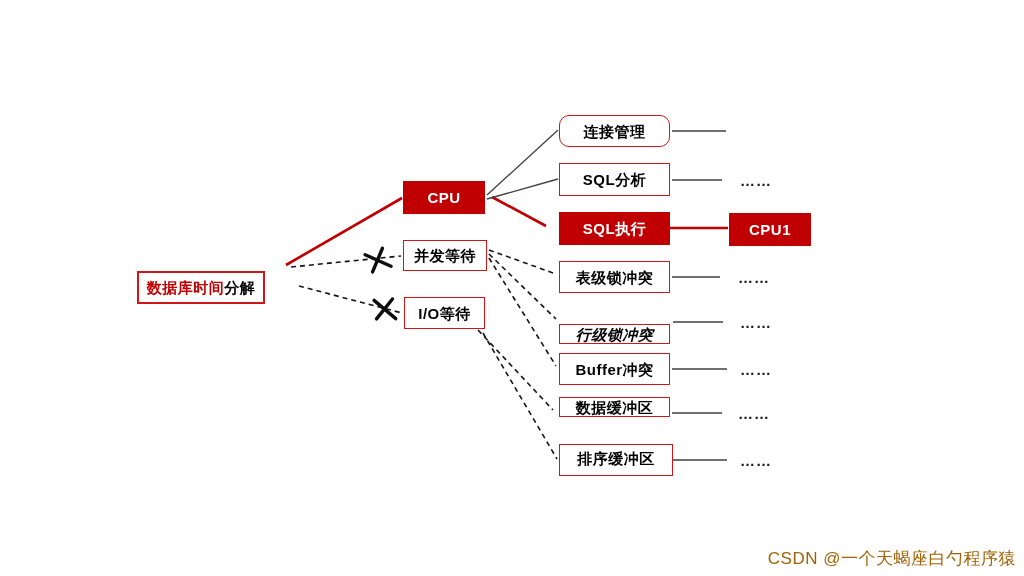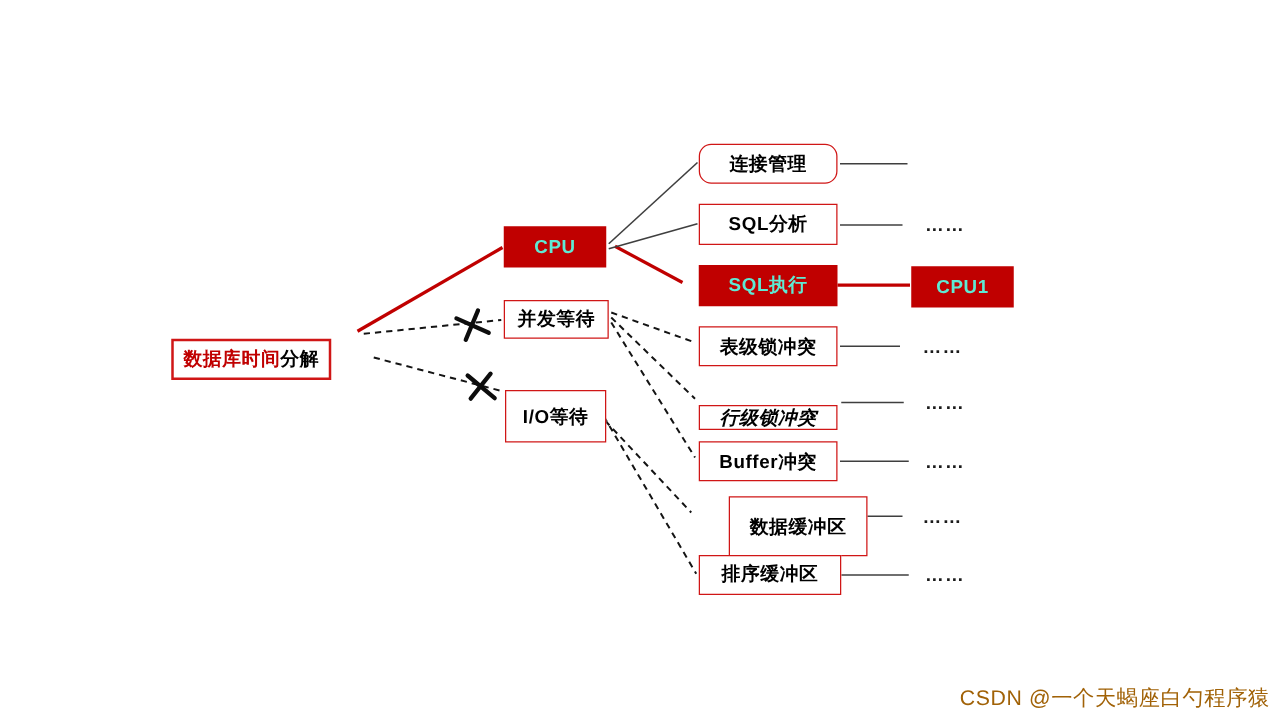--- a/index.html
+++ b/index.html
@@ -8,21 +8,21 @@
     font-family:"Liberation Sans","DejaVu Sans",sans-serif;
   }
   .wires{position:absolute;left:0;top:0;width:1024px;height:576px;}
   .node{
     position:absolute;display:flex;align-items:center;justify-content:center;
     box-sizing:border-box;font-weight:bold;font-size:15px;line-height:1;
     background:#ffffff;color:#000000;letter-spacing:0.5px;white-space:nowrap;
   }
   .outline{border:1.6px solid #d01616;}
   .outline-thick{border:2px solid #d01616;}
-  .filled{background:#c00000;color:#5eead4;border:none;justify-content:center;}
+  .filled{background:#c00000;color:#ffffff;border:none;justify-content:center;}
   .root-red{color:#c00000;}
   .root-black{color:#000000;}
   .dots{
     position:absolute;font-weight:bold;font-size:15px;color:#1a1a1a;
     letter-spacing:1px;line-height:1;
   }
   .watermark{
     position:absolute;left:746px;top:547px;width:270px;text-align:right;
     font-size:17px;color:#a16207;letter-spacing:0.5px;white-space:nowrap;
   }
@@ -78,21 +78,21 @@
     <span class="root-red">数据库时间</span>
       <span class="root-black">分解</span>
   </div>
 
   <div class="node filled" style="left:403px;top:181px;width:82px;height:33px;">
     <span>CPU</span>
   </div>
   <div class="node outline" style="left:403px;top:240px;width:84px;height:31px;">
     <span>并发等待</span>
   </div>
-  <div class="node outline" style="left:404px;top:312px;width:81px;height:42px;">
+  <div class="node outline" style="left:404px;top:297px;width:81px;height:32px;">
     <span>I/O等待</span>
   </div>
 
   <div class="node outline" style="left:559px;top:115px;width:111px;height:32px;border-radius:10px;">
     <span>连接管理</span>
   </div>
   <div class="node outline" style="left:559px;top:163px;width:111px;height:33px;">
     <span>SQL分析</span>
   </div>
   <div class="node filled" style="left:559px;top:212px;width:111px;height:33px;">
@@ -100,21 +100,21 @@
   </div>
   <div class="node outline" style="left:559px;top:261px;width:111px;height:32px;">
     <span>表级锁冲突</span>
   </div>
   <div class="node outline" style="left:559px;top:324px;width:111px;height:20px;font-style:italic;">
     <span>行级锁冲突</span>
   </div>
   <div class="node outline" style="left:559px;top:353px;width:111px;height:32px;">
     <span>Buffer冲突</span>
   </div>
-  <div class="node outline" style="left:559px;top:397px;width:111px;height:48px;margin-left:24px;">
+  <div class="node outline" style="left:559px;top:397px;width:111px;height:20px;">
     <span>数据缓冲区</span>
   </div>
   <div class="node outline" style="left:559px;top:444px;width:114px;height:32px;font-family:Liberation Mono, monospace;">
     <span>排序缓冲区</span>
   </div>
 
   <div class="node filled" style="left:729px;top:213px;width:82px;height:33px;">
     <span>CPU1</span>
   </div>
 

